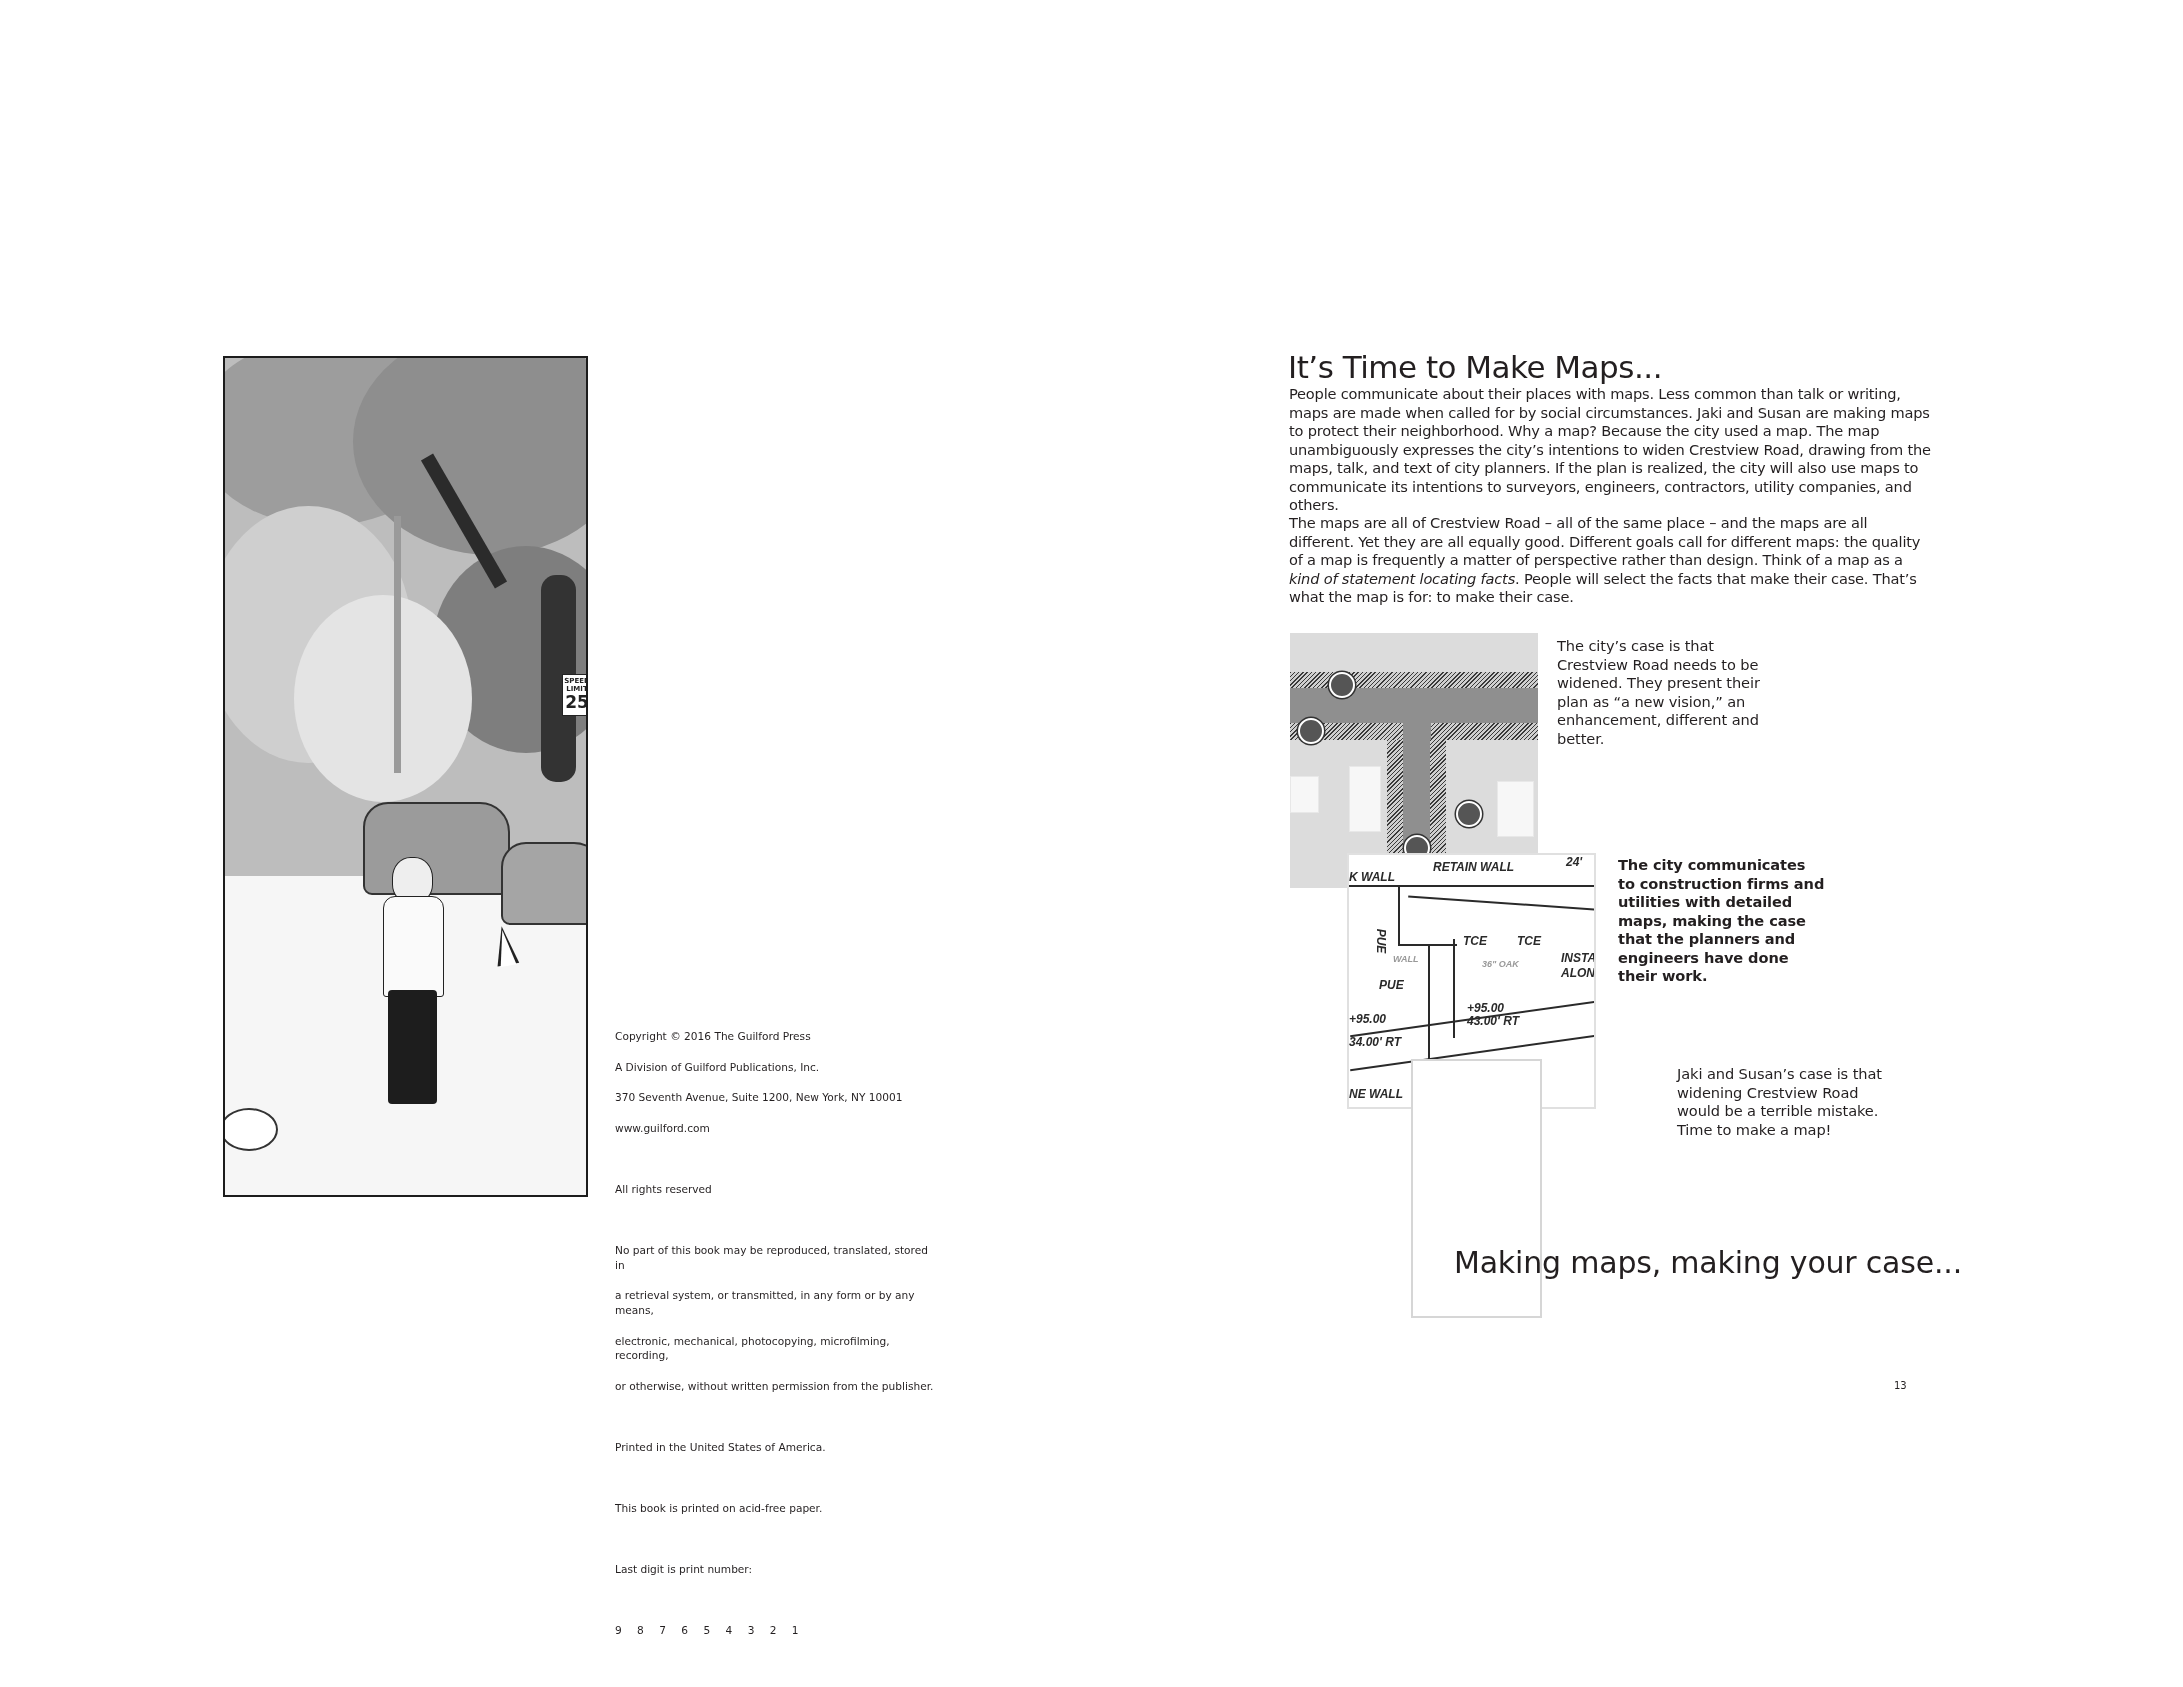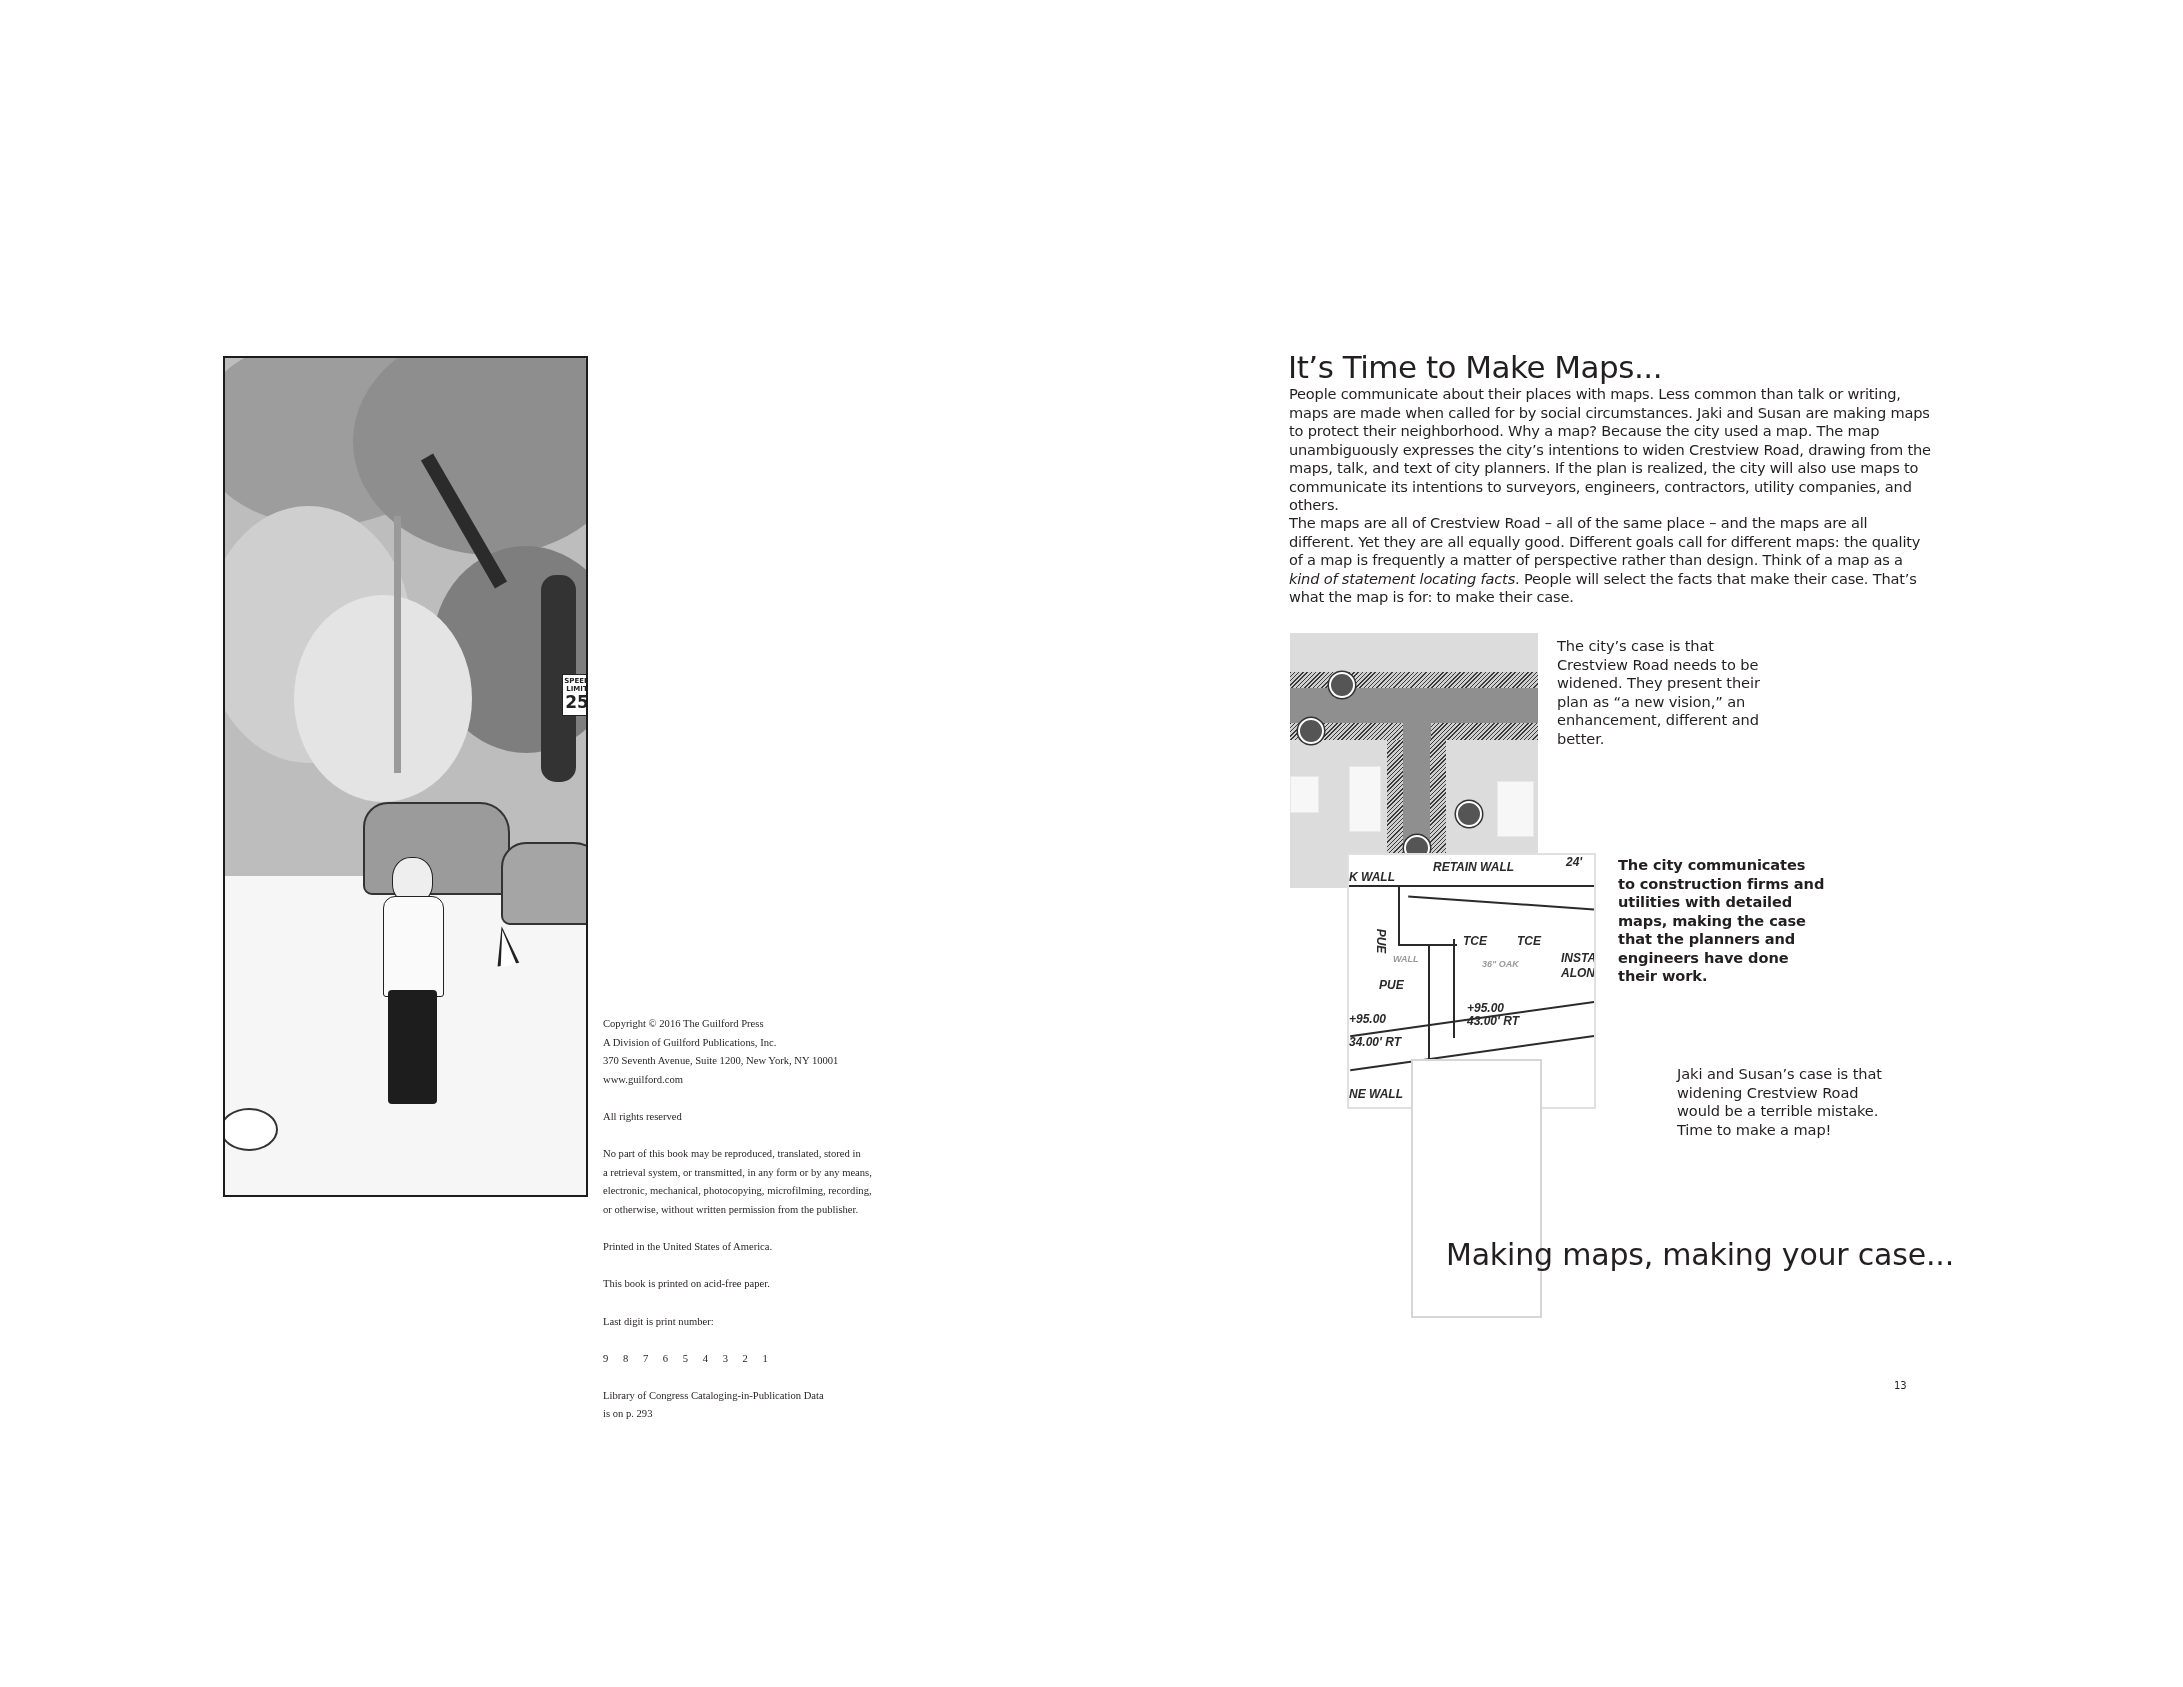--- a/index.html
+++ b/index.html
@@ -23,40 +23,40 @@
                  border-right:8px solid transparent; border-bottom:36px solid #fff; }
   #sign { position:absolute; left:337px; top:316px; width:30px; height:42px; background:#fff; border:1.5px solid #222;
           font-size:7px; line-height:8px; font-weight:bold; text-align:center; color:#222; box-sizing:border-box; padding-top:2px; }
   #sign .num { font-size:17px; line-height:19px; }
   .person-head { position:absolute; left:167px; top:499px; width:39px; height:44px; border-radius:45% 45% 40% 40%; background:#eee; border:1.5px solid #222; }
   .person-body { position:absolute; left:158px; top:538px; width:59px; height:99px; background:#fafafa; border:1.5px solid #222; border-radius:12px 12px 3px 3px; }
   .person-legs { position:absolute; left:163px; top:632px; width:49px; height:114px; background:#1d1d1d; border-radius:4px; }
 
   
   #copyright { left:599px; top:1013px; width:355px; font-size:10.6px; line-height:14.6px; color:#231f20; }
-  #copyright p { margin:4px;font-family:Liberation Serif, serif; }
+  #copyright p { margin:16px; }
   #copyright .gap { height:14.6px; }
   #print-numbers { word-spacing:10px; letter-spacing:1px; }
 
   
   #heading { left:1288px; top:348px; font-size:31px; line-height:39px; margin:0; font-weight:normal; letter-spacing:-0.5px; }
   .body-para { position:absolute; left:1289px; width:642px; font-size:14.6px; line-height:18.5px; margin:0; letter-spacing:-0.2px; }
   #para1 { top:385px; }
   #para2 { top:514px; }
   .caption { position:absolute; font-size:14.6px; line-height:18.5px; margin:8px; letter-spacing:-0.1px; }
   #caption1 { left:1549px; top:629px; width:212px; }
   #caption2 { left:1610px; top:848px; width:207px;font-weight:bold; }
   #caption3 { left:1669px; top:1057px; width:217px; }
 
   
   #map1 { left:1290px; top:633px; width:248px; height:255px; background:#dcdcdc; overflow:hidden; }
   #map2 { left:1347px; top:853px; width:249px; height:256px; background:#ffffff; overflow:hidden;
           border:2px solid #e0e0e0; box-sizing:border-box; }
   #blank-box { left:1411px; top:1059px; width:131px; height:259px; background:#fff; border:2px solid #d6d6d6; box-sizing:border-box; }
-  #tagline { left:1438px; top:1227px; font-size:30px; line-height:39px; margin:8px; white-space:nowrap; letter-spacing:-0.2px; }
+  #tagline { left:1438px; top:1227px; font-size:30px; line-height:39px; margin:16px; white-space:nowrap; letter-spacing:-0.2px; }
   #page-number { left:1894px; top:1377px; font-size:10px; line-height:18px; }
 
   .road-h { position:absolute; background:#8f8f8f; }
   .hatch { position:absolute; background:repeating-linear-gradient(135deg,#3a3a3a 0 1px,#cfcfcf 1px 3px); }
   .tree-dot { position:absolute; width:22px; height:22px; border-radius:50%; background:#555; border:2.5px solid #fff; box-shadow:0 0 0 1.5px #333; }
   .house { position:absolute; background:#f7f7f7; border:1px solid #e8e8e8; }
   .plan-line { position:absolute; background:#2a2a2a; }
   .plan-label { position:absolute; font-family:"Liberation Sans", sans-serif; font-weight:bold; font-style:italic; color:#2a2a2a; font-size:12px; white-space:nowrap; }
 </style>
 </head>

